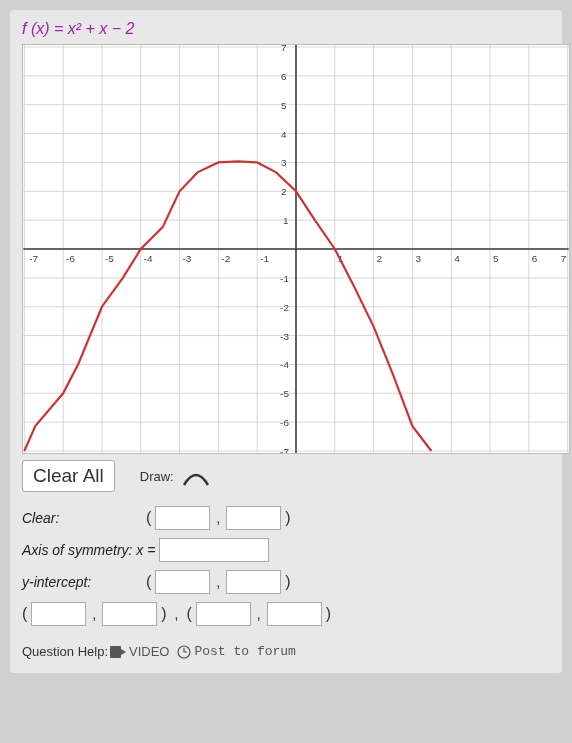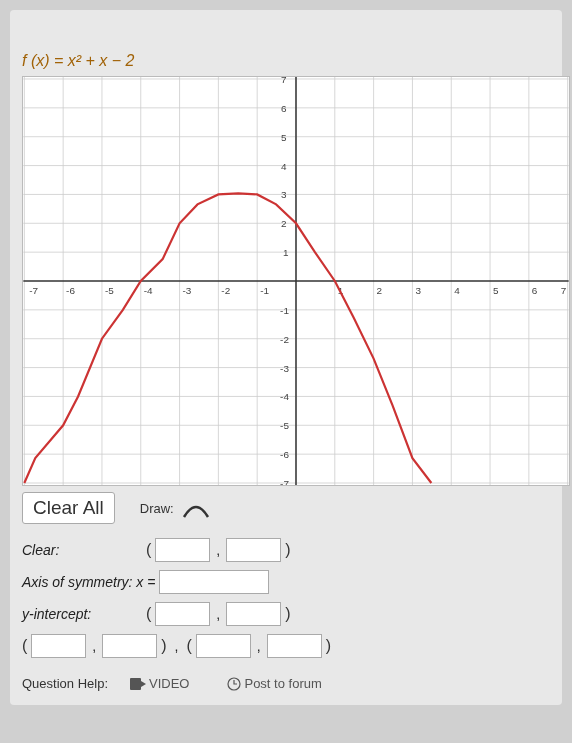--- a/index.html
+++ b/index.html
@@ -16,22 +16,21 @@
     .page-container {
       background: #e8e8e8;
       border-radius: 4px;
       padding: 10px 12px 14px 12px;
     }
 
     .function-label {
       font-size: 16px;
       font-style: italic;
       margin-bottom: 6px;
-      color: #a16207;
-      margin-top: 32px;
+      color: #a21caf;
     }
 
     .graph-area {
       background: #fff;
       border: 1px solid #bbb;
       position: relative;
       width: 548px;
       height: 410px;
       overflow: hidden;
     }
@@ -113,21 +112,21 @@
       font-size: 14px;
       margin: 0 2px;
     }
 
     .question-help {
       margin-top: 10px;
       font-size: 13px;
       color: #333;
       display: flex;
       align-items: center;
-      gap: 22px;
+      gap: 2px;
     }
 
     .help-link {
       color: #555;
       text-decoration: none;
       cursor: pointer;
       display: flex;
       align-items: center;
       gap: 3px;
     }
@@ -354,21 +353,21 @@
 
     <div class="question-help">
       <span>Question Help:</span>
       <span class="help-link">
         <svg width="16" height="12" viewBox="0 0 16 12">
           <rect x="0" y="0" width="11" height="12" fill="#555" rx="1"></rect>
           <polygon points="11,3 16,6 11,9" fill="#555"></polygon>
         </svg>
         <span>VIDEO</span>
       </span>
-      <span class="help-link" style="margin-left:16px;">
+      <span class="help-link" style="margin-left:6px;font-family:Liberation Mono, monospace;">
         <svg width="14" height="14" viewBox="0 0 14 14">
           <circle cx="7" cy="7" r="6" fill="none" stroke="#555" stroke-width="1.2"></circle>
           <path d="M7,3 L7,7 L10,7" stroke="#555" stroke-width="1.2" fill="none"></path>
         </svg>
         <span>Post to forum</span>
       </span>
     </div>
 
   </div>
 

